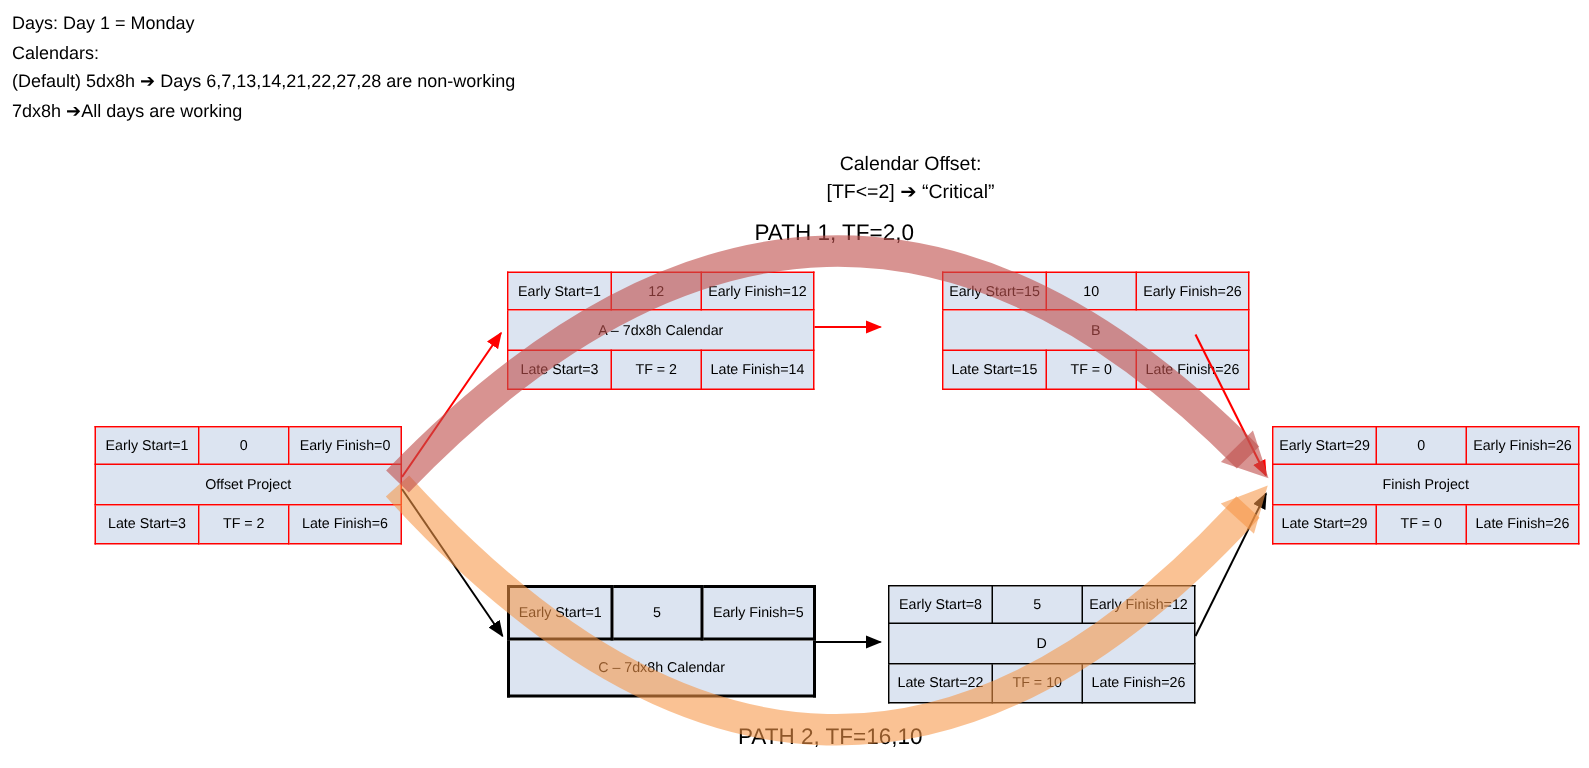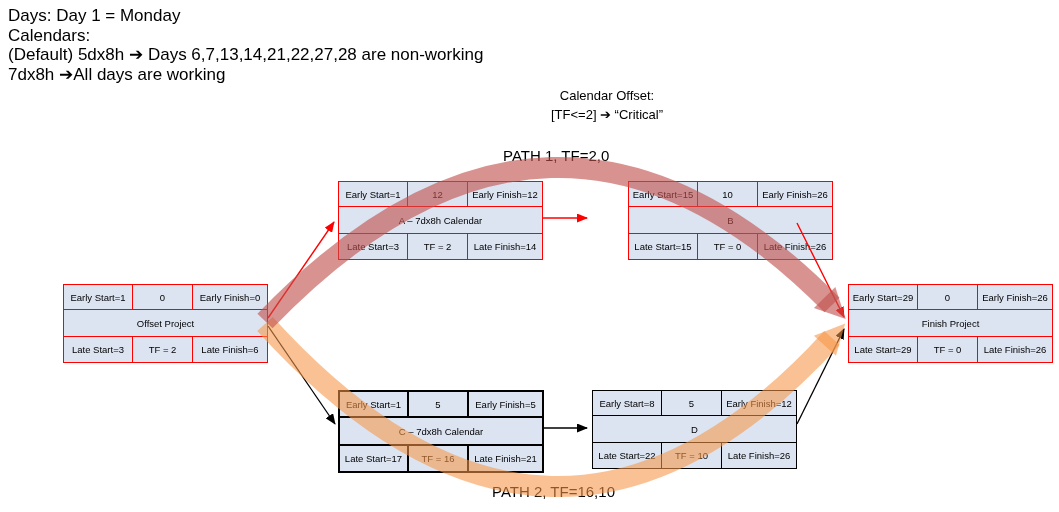--- a/index.html
+++ b/index.html
@@ -1,21 +1,21 @@
 <!DOCTYPE html>
 <html style="--critical: #ff0000; --normal: #000000; --node-fill: #dce4f1;"><head>
 <meta charset="utf-8">
 <style>
   html,body{margin:0;padding:0;background:#fff;}
   .canvas{position:relative;width:1059px;height:512px;background:#ffffff;
           font-family:"Liberation Sans",sans-serif;color:#000;overflow:hidden;}
 
-  .notes{position:absolute;left:8px;top:6px;font-size:17px;line-height:19.5px;}
-
-  .cal-offset{position:absolute;left:462px;top:86px;width:290px;text-align:center;
+  .notes{position:absolute;left:8px;top:6px;font-size:12px;line-height:19.5px;}
+
+  .cal-offset{position:absolute;left:462px;top:99px;width:290px;text-align:center;
               font-size:13px;line-height:19px;}
 
   .path-label{position:absolute;font-size:15px;white-space:nowrap;}
   .p1-label{left:503px;top:147px;text-align:right;}
   .p2-label{left:492px;top:483px;}
 
   table.node{position:absolute;border-collapse:collapse;table-layout:fixed;
              width:204px;height:75px;font-size:9.5px;text-align:center;}
   table.node td{border:1.4px solid var(--critical,#ff0000);background:var(--node-fill,#dce4f1);
                 padding:0;overflow:hidden;white-space:nowrap;}
@@ -131,25 +131,20 @@
       </colgroup>
     <tbody>
         <tr class="r1">
       <td>Early Start=1</td>
       <td>5</td>
       <td>Early Finish=5</td>
     </tr>
     <tr class="r2">
           <td colspan="3">C – 7dx8h Calendar</td>
         </tr>
-    <tr class="r3">
-      <td>Late Start=17</td>
-      <td>TF = 16</td>
-      <td>Late Finish=21</td>
-    </tr>
   </tbody>
     </table>
 
   <table class="node normal node-d">
     <colgroup>
         <col style="width:69px">
         <col style="width:60px">
         <col style="width:75px">
       </colgroup>
     <tbody>

